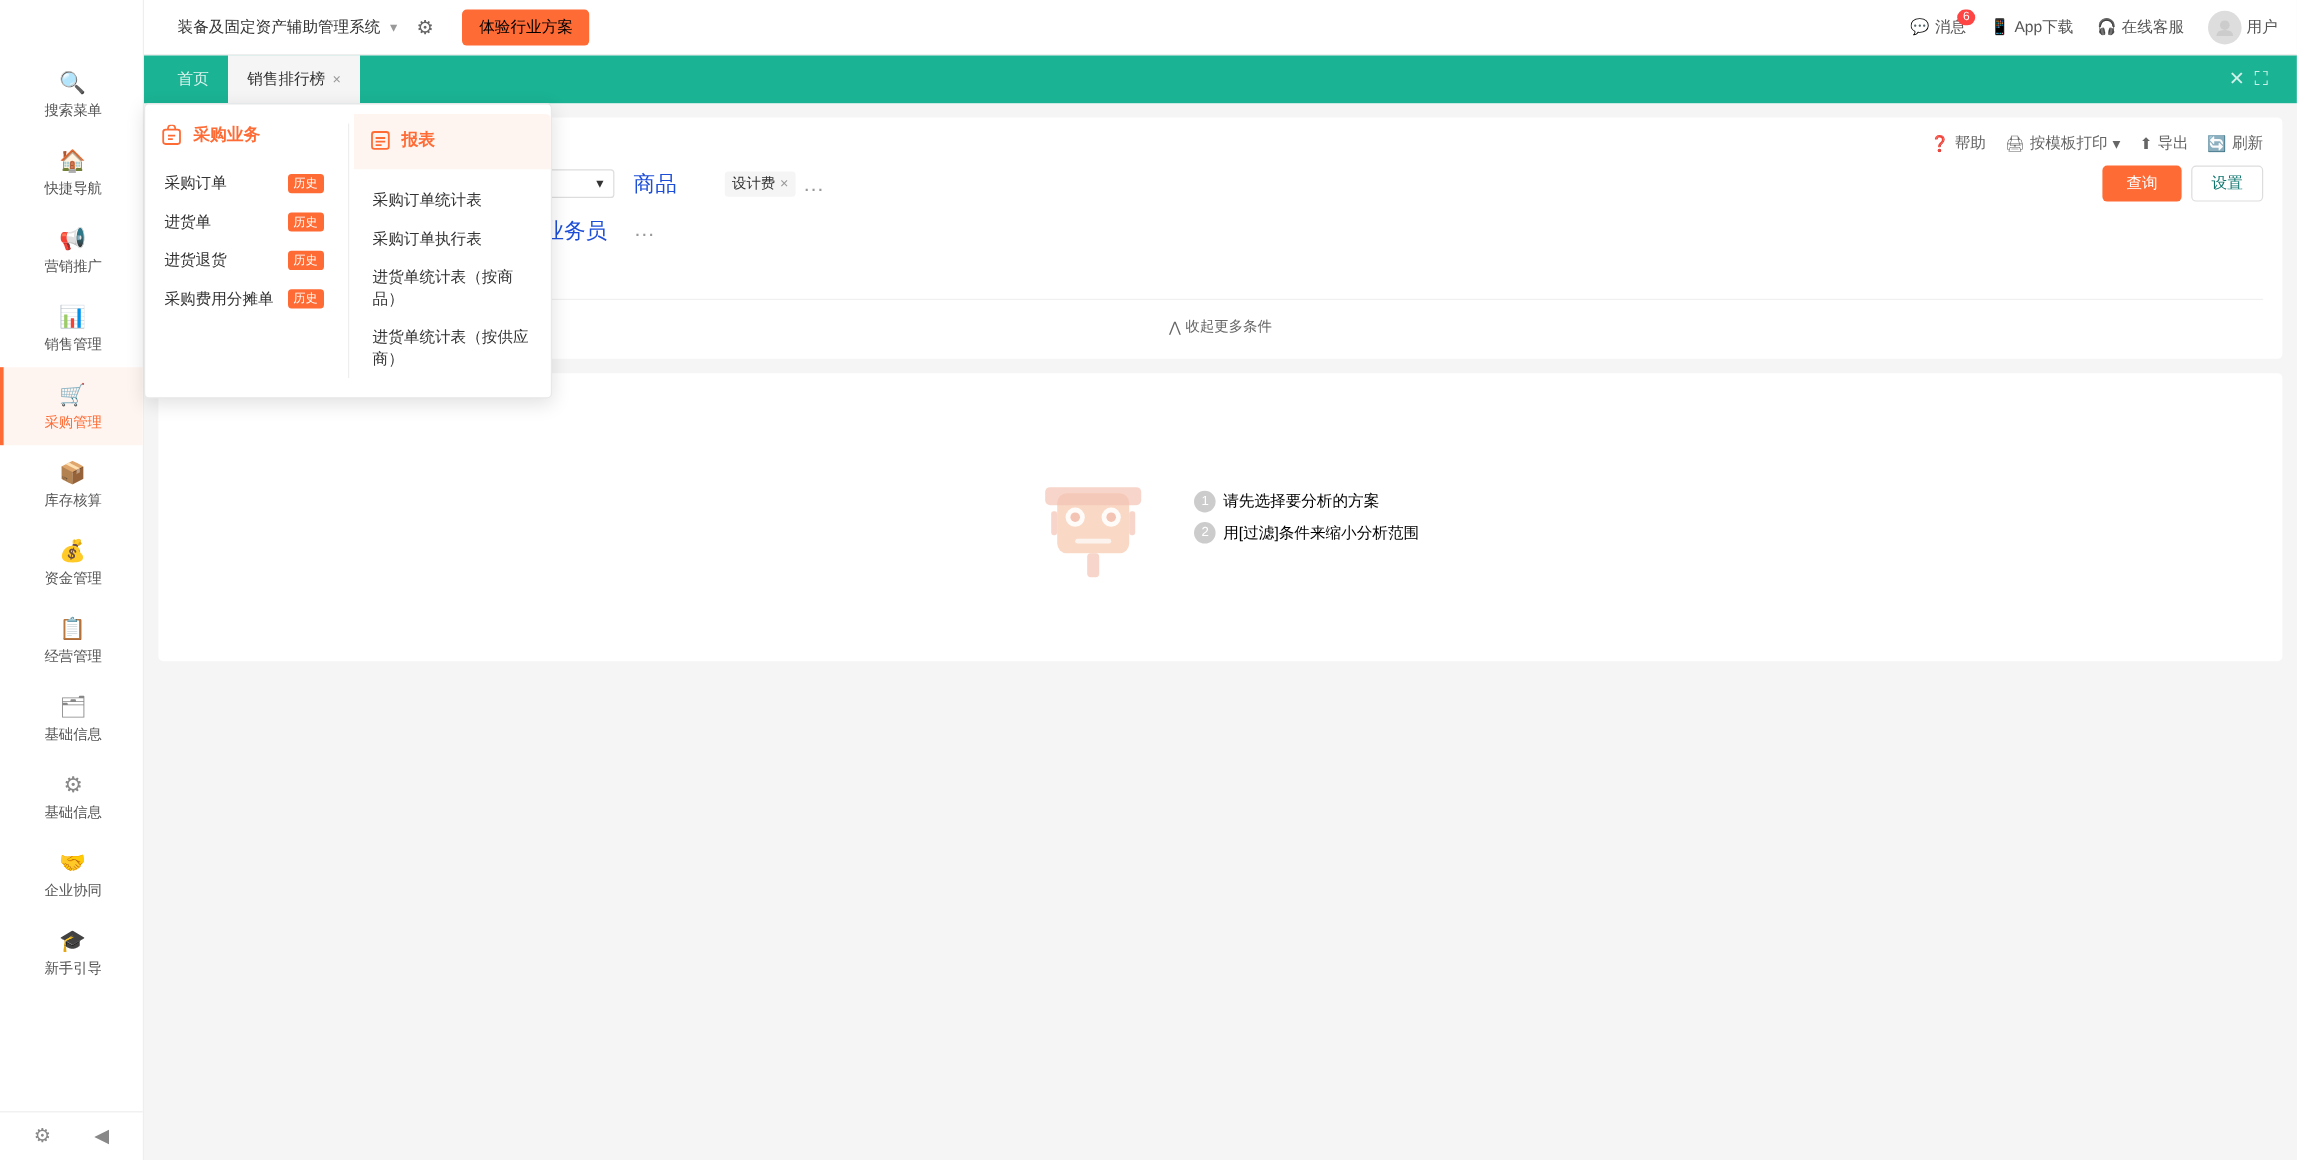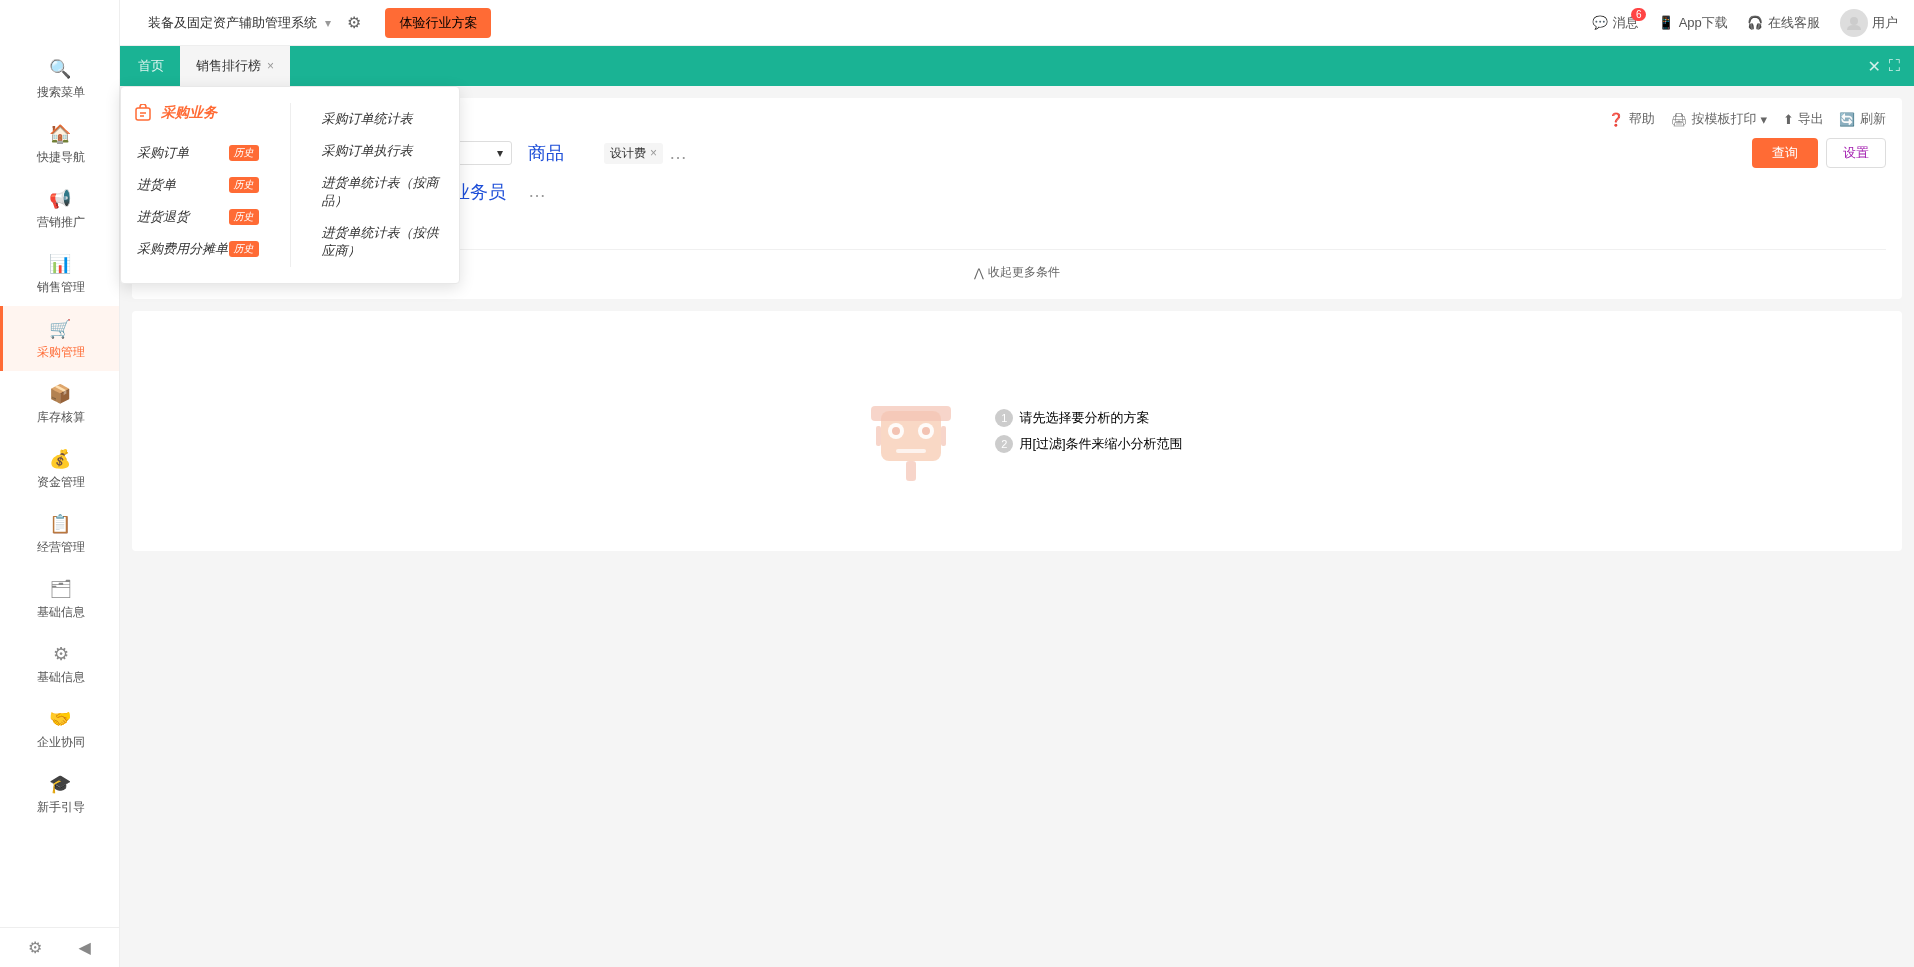--- a/index.html
+++ b/index.html
@@ -105,21 +105,21 @@
       justify-content: center;
       color: #999;
     }
 
     
     .tab-bar {
       height: 40px;
       background: #1ab394;
       display: flex;
       align-items: center;
-      padding: 0 2px;
+      padding: 0 12px;
       position: fixed;
       top: 46px; left: 120px; right: 0;
       z-index: 99;
     }
     .tab-item {
       height: 40px;
       padding: 0 16px;
       display: flex;
       align-items: center;
       gap: 6px;
@@ -281,21 +281,21 @@
       background: #ff6b35;
       color: white;
       border: none;
       padding: 6px 20px;
       border-radius: 4px;
       cursor: pointer;
       font-size: 13px;
     }
     .settings-btn {
       background: #fff;
-      color: #a21caf;
+      color: #0f766e;
       border: 1px solid #ddd;
       padding: 5px 16px;
       border-radius: 4px;
       cursor: pointer;
       font-size: 13px;
     }
     .toolbar {
       display: flex;
       align-items: center;
       gap: 16px;
@@ -328,22 +328,21 @@
       background: #fff;
       border: 1px solid #e8e8e8;
       border-radius: 4px;
       box-shadow: 0 4px 16px rgba(0,0,0,0.12);
       z-index: 200;
       width: 340px;
       padding: 8px 0;
     }
     .dropdown-sections {
       display: flex;
-      gap: 15px;
-      font-style: italic;
+      gap: 4px;
     }
     .dropdown-section {
       flex: 1;
       padding: 8px 12px;
     }
     .dropdown-section-header {
       display: flex;
       align-items: center;
       gap: 8px;
       color: #ff6b35;
@@ -651,20 +650,33 @@
       </div>
       <div class="dropdown-item">
         <span>采购费用分摊单</span>
         <span class="history-badge">历史</span>
       </div>
     </div>
 
     <div class="dropdown-divider"></div>
 
     <div class="dropdown-section">
+      <div class="section-right-header">
+        <div class="dropdown-section-header" style="margin-bottom:0;">
+          <span class="section-icon">
+            <svg width="18" height="18" viewBox="0 0 18 18">
+                <rect x="2" y="2" width="14" height="14" rx="2" fill="none" stroke="#ff6b35" stroke-width="1.5"></rect>
+                <line x1="5" y1="7" x2="13" y2="7" stroke="#ff6b35" stroke-width="1.5"></line>
+                <line x1="5" y1="10" x2="13" y2="10" stroke="#ff6b35" stroke-width="1.5"></line>
+                <line x1="5" y1="13" x2="10" y2="13" stroke="#ff6b35" stroke-width="1.5"></line>
+              </svg>
+          </span>
+          <span>报表</span>
+        </div>
+      </div>
       <div class="dropdown-item">
         <span>采购订单统计表</span>
       </div>
       <div class="dropdown-item">
         <span>采购订单执行表</span>
       </div>
       <div class="dropdown-item">
         <span>进货单统计表（按商品）</span>
       </div>
       <div class="dropdown-item">

